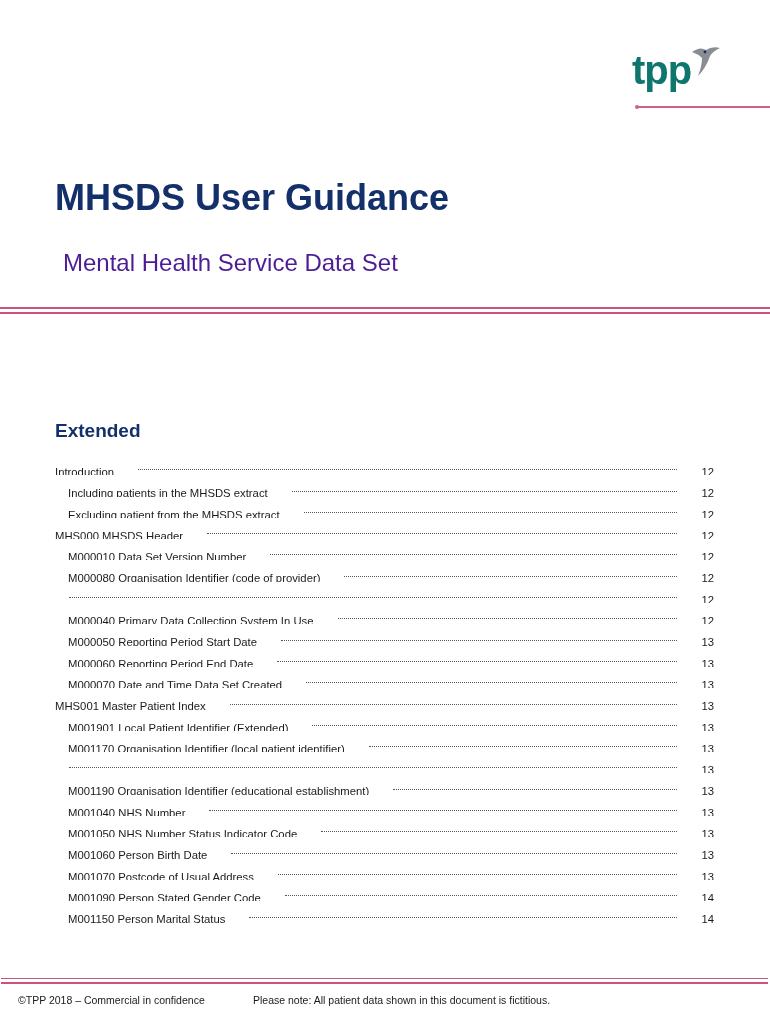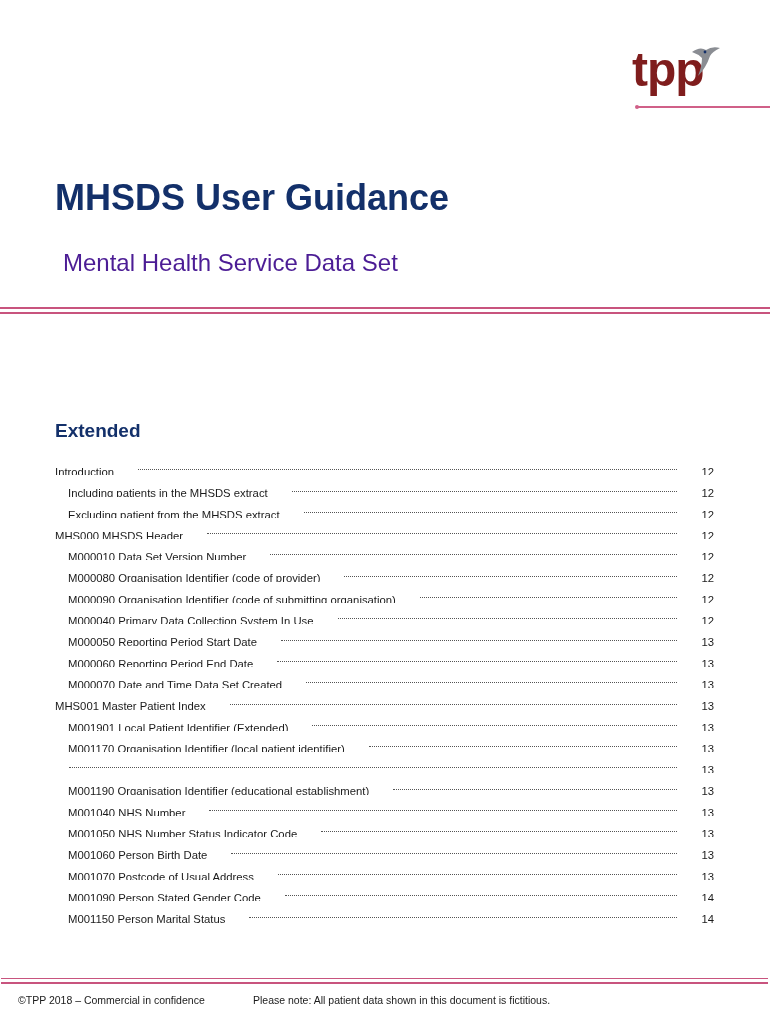--- a/index.html
+++ b/index.html
@@ -3,22 +3,22 @@
   <meta charset="utf-8">
   <style>
     html, body { margin: 0; padding: 0; background: #ffffff; }
     body {
       width: 770px; height: 1024px; position: relative; overflow: hidden;
       font-family: "Liberation Sans", sans-serif; color: #1a1a1a;
     }
     .logo { position: absolute; left: 632px; top: 44px; width: 90px; height: 52px; }
     .logo-text {
       position: absolute; left: 0; top: 4px;
-      font-family: "Liberation Sans", sans-serif; font-size: 48px; font-weight: bold;
-      color: #7f1d1d; letter-spacing: -1px; line-height: 44px;
+      font-family: "Liberation Sans", sans-serif; font-size: 40px; font-weight: bold;
+      color: #0f766e; letter-spacing: -1px; line-height: 44px;
     }
     .logo-bird { position: absolute; left: 58px; top: 0px; width: 32px; height: 34px; }
     .header-rule {
       position: absolute; left: 688px; top: 106px; width: 82px; height: 2px; background: #d06088;
     }
     .header-dot {
       position: absolute; left: 635px; top: 105px; width: 4px; height: 4px; border-radius: 50%; background: #d06088;
     }
     .header-rule-left {
       position: absolute; left: 637px; top: 106px; width: 52px; height: 2px; background: #d06088;
@@ -105,21 +105,20 @@
       <span class="toc-label">M000010 Data Set Version Number</span>
       <span class="toc-dots"></span>
       <span class="toc-page">12</span>
     </div>
     <div class="toc-row l2">
       <span class="toc-label">M000080 Organisation Identifier (code of provider)</span>
       <span class="toc-dots"></span>
       <span class="toc-page">12</span>
     </div>
     <div class="toc-row l2">
-      <span class="toc-label">M000090 Organisation Identifier (code of submitting organisation)</span>
       <span class="toc-dots"></span>
       <span class="toc-page">12</span>
     </div>
     <div class="toc-row l2">
       <span class="toc-label">M000040 Primary Data Collection System In Use</span>
       <span class="toc-dots"></span>
       <span class="toc-page">12</span>
     </div>
     <div class="toc-row l2">
       <span class="toc-label">M000050 Reporting Period Start Date</span>

